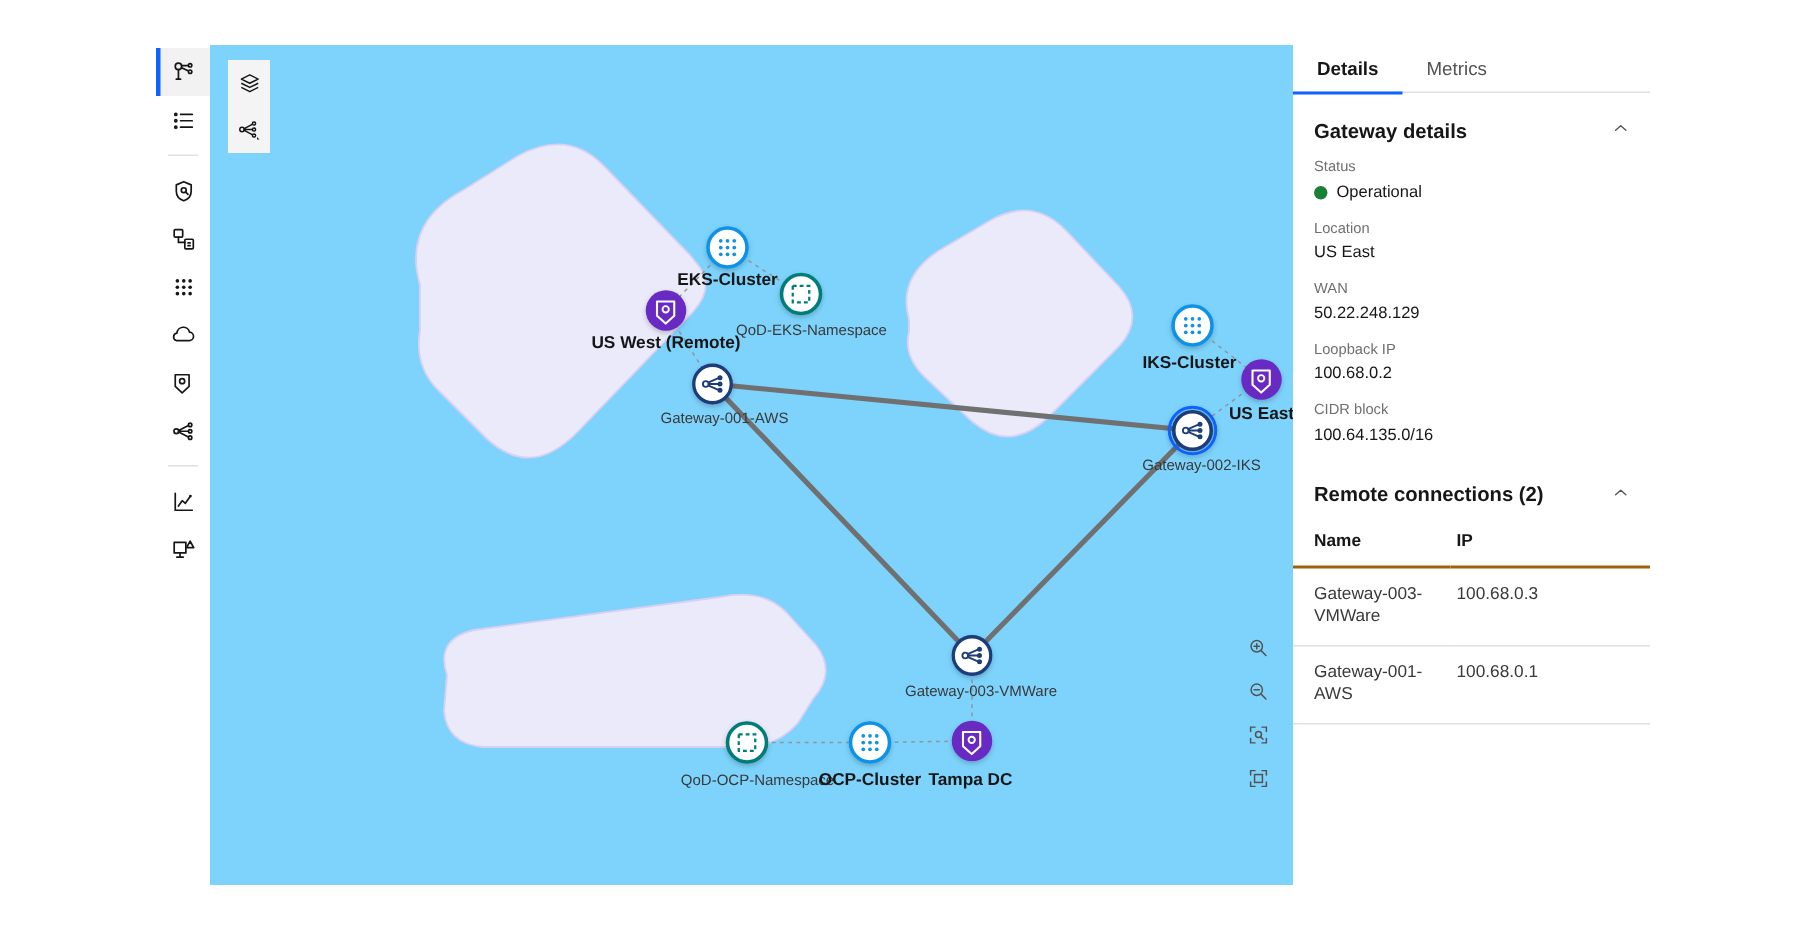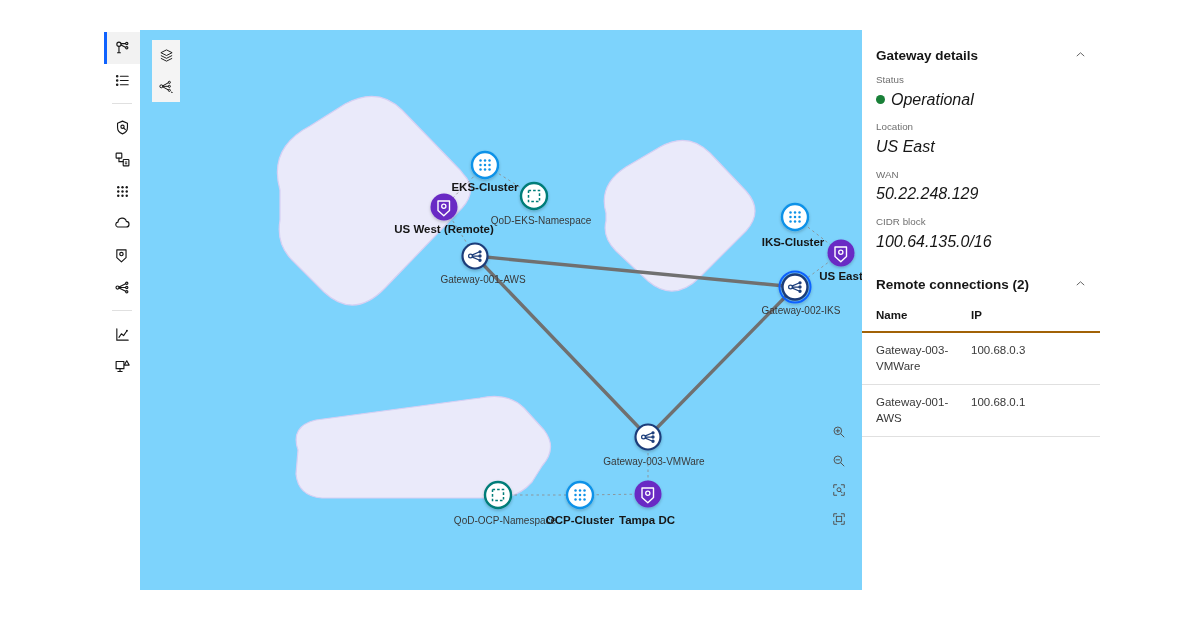--- a/index.html
+++ b/index.html
@@ -88,21 +88,21 @@
     height: 2px; background: #0f62fe;
   }
   .section-head {
     display:flex; align-items:center; justify-content:space-between;
     padding: 16px 14px 10px 14px; cursor:pointer;
   }
   .section-head .title { font-size: 13.5px; font-weight: 700; color:#161616; }
   .chev { color:#525252; }
   .field { padding: 0 14px 11px 14px; }
   .field .lbl { font-size: 9.8px; color:#6f6f6f; margin-bottom: 2px; line-height:1.3; }
-  .field .val { font-size: 16px; color:#161616; line-height:1.35;font-style:italic; }
+  .field .val { font-size: 11px; color:#161616; line-height:1.35; }
   .status-row { display:flex; align-items:center; gap:6px; }
   .dot { width:9px; height:9px; border-radius:50%; background:#198038; display:inline-block; }
 
   table.remote { width: 100%; border-collapse: collapse; }
   table.remote th {
     text-align: left; font-size: 11.5px; font-weight: 700; color:#161616;
     padding: 6px 14px 10px 14px; border-bottom: 2px solid #a16207;
   }
   table.remote td {
     font-size: 11.5px; color: #393939; padding: 10px 14px 10px 14px;
@@ -425,20 +425,24 @@
         <svg width="14" height="14" viewBox="0 0 24 24" fill="none" stroke="#525252" stroke-width="1.7">
           <path d="M3 8V3h5M21 8V3h-5M3 16v5h5M21 16v5h-5" stroke-linecap="round"></path>
           <rect x="7.5" y="7.5" width="9" height="9"></rect>
         </svg>
       </div>
     </div>
   </section>
 
   <aside class="panel">
 
+    <div class="tabs">
+      <div class="tab active">Details</div>
+      <div class="tab">Metrics</div>
+    </div>
 
     <div class="section-head">
       <span class="title">Gateway details</span>
       <span class="chev">
         <svg width="11" height="11" viewBox="0 0 16 16" fill="none" stroke="#525252" stroke-width="1.3">
           <path d="M3 10l5-4.5 5 4.5" stroke-linecap="round" stroke-linejoin="round"></path>
         </svg>
       </span>
     </div>
 
@@ -453,20 +457,24 @@
     <div class="field">
       <div class="lbl">Location</div>
       <div class="val">US East</div>
     </div>
 
     <div class="field">
       <div class="lbl">WAN</div>
       <div class="val">50.22.248.129</div>
     </div>
 
+    <div class="field">
+      <div class="lbl">Loopback IP</div>
+      <div class="val">100.68.0.2</div>
+    </div>
 
     <div class="field">
       <div class="lbl">CIDR block</div>
       <div class="val">100.64.135.0/16</div>
     </div>
 
     <div class="section-head" style="padding-top:12px;">
       <span class="title">Remote connections (2)</span>
       <span class="chev">
         <svg width="11" height="11" viewBox="0 0 16 16" fill="none" stroke="#525252" stroke-width="1.3">

